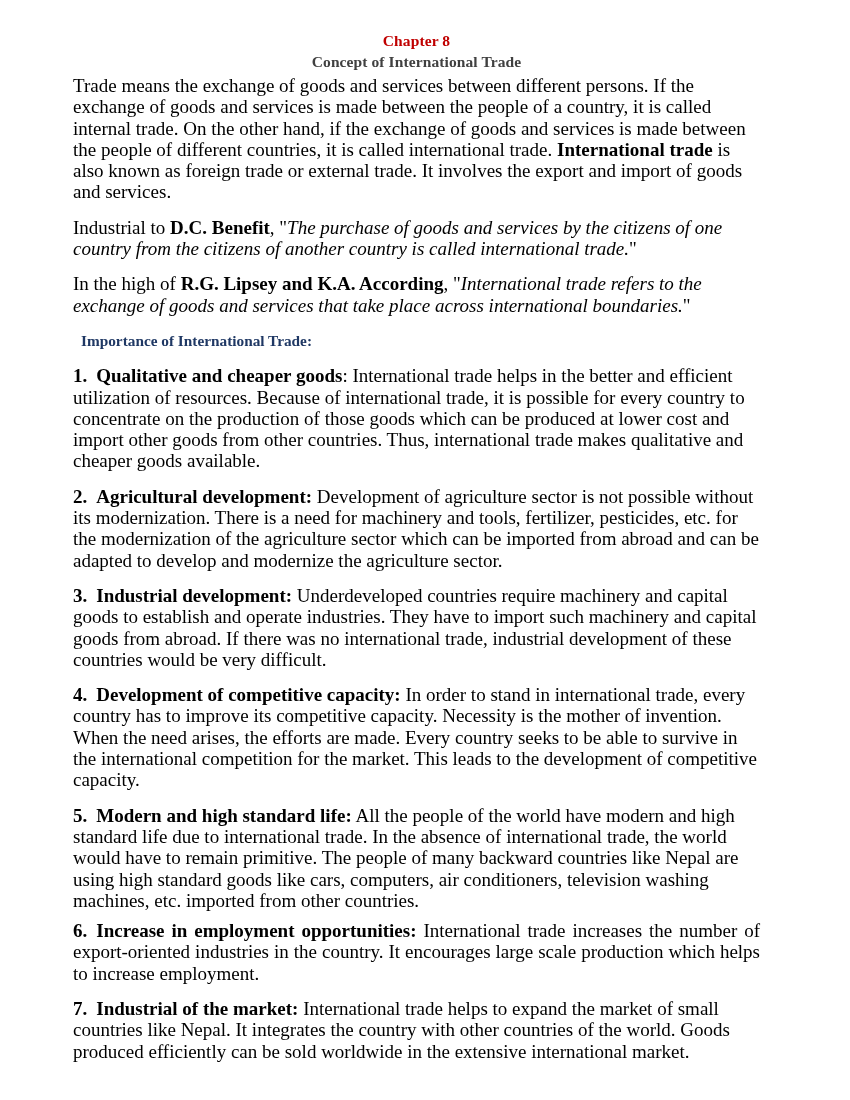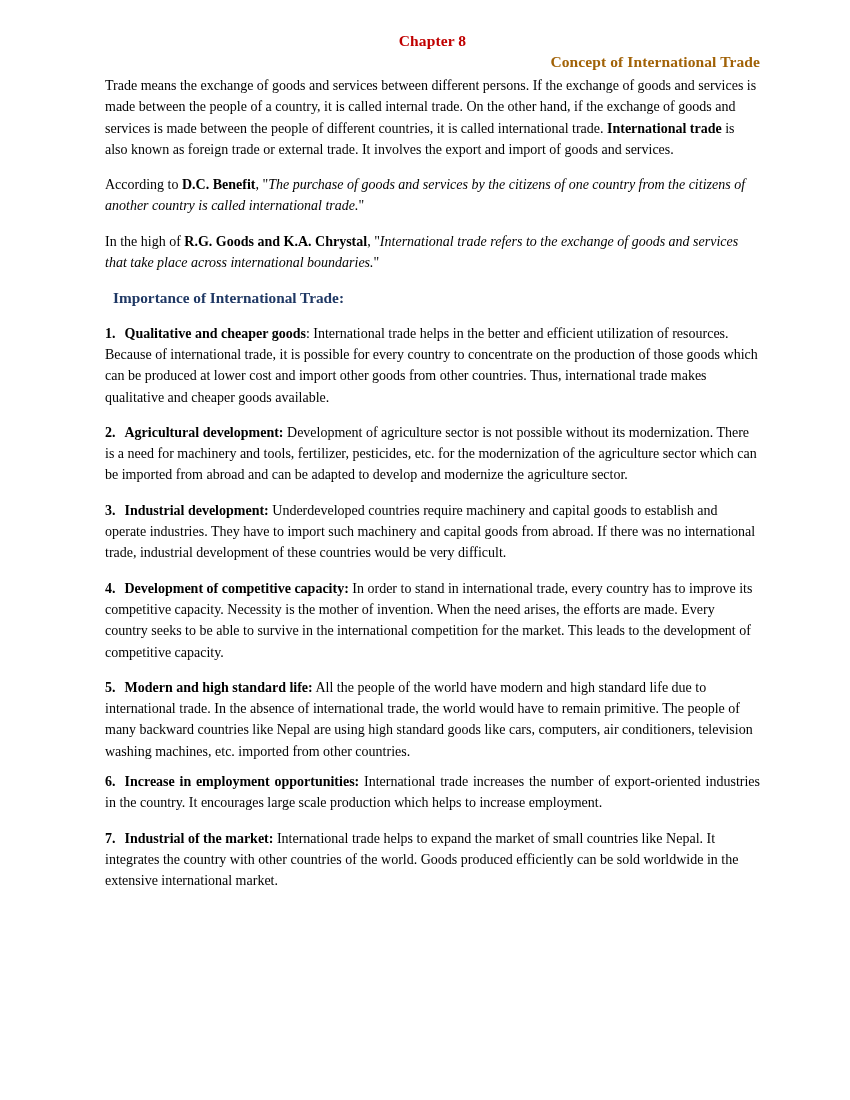--- a/index.html
+++ b/index.html
@@ -13,43 +13,43 @@
     overflow: hidden;
     font-family: "Liberation Serif", "DejaVu Serif", serif;
     color: #000000;
   }
   .page {
     position: relative;
     width: 850px;
     height: 1100px;
     background: #ffffff;
     box-sizing: border-box;
-    padding: 30px 90px 0 105px;
+    padding: 30px 90px 0 73px;
   }
   .chapter-heading {
     text-align: center;
     font-weight: bold;
     font-size: 15.5px;
     line-height: 21px;
     color: #C00000;
     margin: 0;
     letter-spacing: 0.1px;
   }
   .chapter-subheading {
-    text-align: right;
+    text-align: center;
     font-weight: bold;
     font-size: 15.5px;
     line-height: 21px;
-    color: #a16207;
+    color: #404040;
     margin: 0 0 3px 0;
     letter-spacing: 0.1px;
   }
   p.body-text {
     margin: 0 0 14px 0;
-    font-size: 14px;
+    font-size: 19px;
     line-height: 21.3px;
     text-align: left;
     color: #000000;
   }
   p.body-text.justified {
     text-align: justify;
     text-justify: inter-word;
   }
   p.body-text.tight {
     margin-bottom: 9px;
@@ -82,23 +82,23 @@
 </head>
 <body>
 
 <div class="page">
 
   <div class="chapter-heading">Chapter 8</div>
   <div class="chapter-subheading">Concept of International Trade</div>
 
   <p class="body-text"><span>Trade means the exchange of goods and services between different persons. If the exchange of goods and services is made between the people of a country, it is called internal trade. On the other hand, if the exchange of goods and services is made between the people of different countries, it is called international trade. </span><span class="lead">International trade</span><span> is also known as foreign trade or external trade. It involves the export and import of goods and services.</span></p>
 
-  <p class="body-text"><span>According to </span><span class="lead">D.C. Benefit</span><span>, "</span><span class="quote">The purchase of goods and services by the citizens of one country from the citizens of another country is called international trade.</span><span>"</span></p>
+  <p class="body-text"><span>Industrial to </span><span class="lead">D.C. Benefit</span><span>, "</span><span class="quote">The purchase of goods and services by the citizens of one country from the citizens of another country is called international trade.</span><span>"</span></p>
 
-  <p class="body-text"><span>In the high of </span><span class="lead">R.G. Goods and K.A. Chrystal</span><span>, "</span><span class="quote">International trade refers to the exchange of goods and services that take place across international boundaries.</span><span>"</span></p>
+  <p class="body-text"><span>In the high of </span><span class="lead">R.G. Lipsey and K.A. According</span><span>, "</span><span class="quote">International trade refers to the exchange of goods and services that take place across international boundaries.</span><span>"</span></p>
 
 
   <div class="section-heading">Importance of International Trade:</div>
 
   <p class="body-text"><span class="num">1.</span><span class="num-gap"></span><span class="lead">Qualitative and cheaper goods</span><span>: </span><span>International trade helps in the better and efficient utilization of resources. Because of international trade, it is possible for every country to concentrate on the production of those goods which can be produced at lower cost and import other goods from other countries. Thus, international trade makes qualitative and cheaper goods available.</span></p>
 
   <p class="body-text"><span class="num">2.</span><span class="num-gap"></span><span class="lead">Agricultural development:</span><span> </span><span>Development of agriculture sector is not possible without its modernization. There is a need for machinery and tools, fertilizer, pesticides, etc. for the modernization of the agriculture sector which can be imported from abroad and can be adapted to develop and modernize the agriculture sector.</span></p>
 
   <p class="body-text"><span class="num">3.</span><span class="num-gap"></span><span class="lead">Industrial development:</span><span> </span><span>Underdeveloped countries require machinery and capital goods to establish and operate industries. They have to import such machinery and capital goods from abroad. If there was no international trade, industrial development of these countries would be very difficult.</span></p>
 

